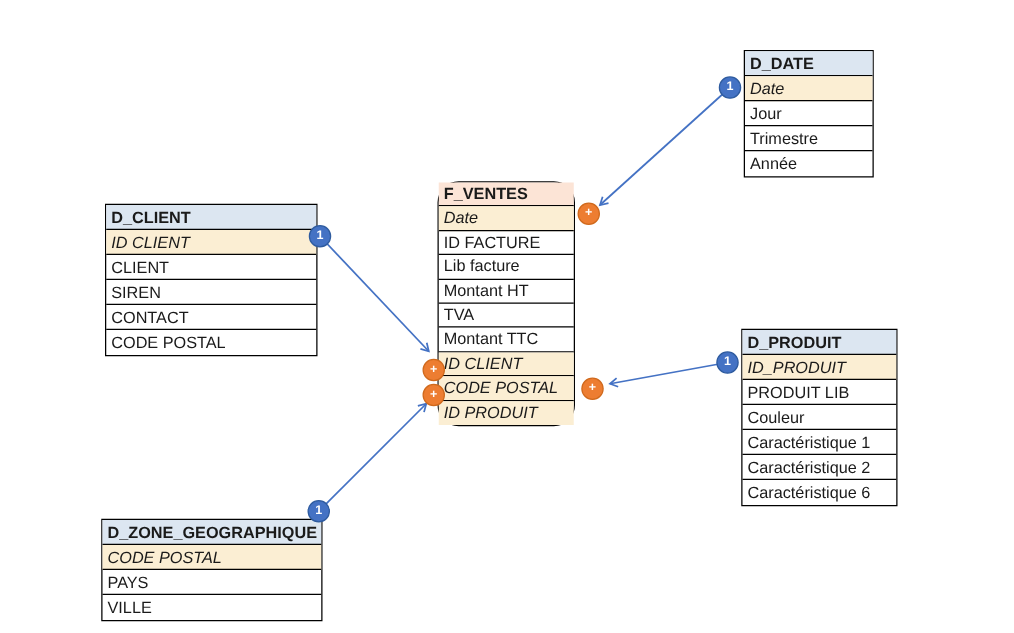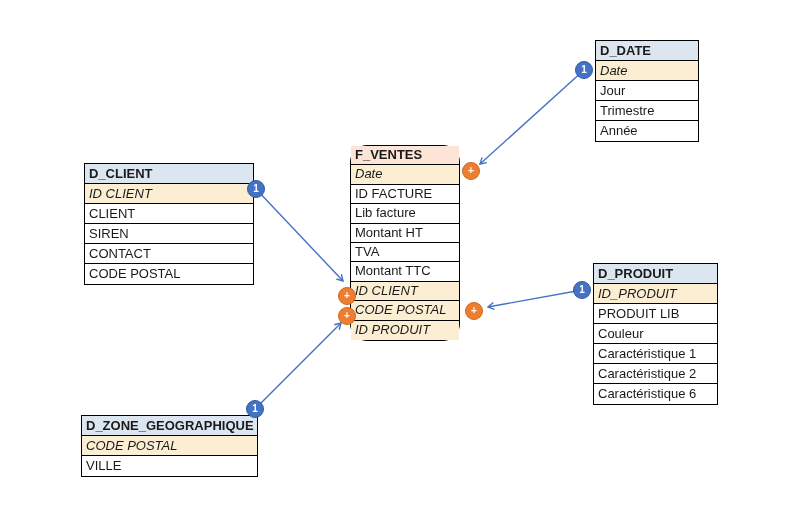--- a/index.html
+++ b/index.html
@@ -115,20 +115,21 @@
       <div class="row key">ID CLIENT</div>
       <div class="row">CLIENT</div>
       <div class="row">SIREN</div>
       <div class="row">CONTACT</div>
       <div class="row">CODE POSTAL</div>
     </div>
 
   <div class="tbl dim" style="left:81px; top:383px; width:177px;margin-top:32px;">
       <div class="hdr">D_ZONE_GEOGRAPHIQUE</div>
       <div class="row key">CODE POSTAL</div>
+      <div class="row">PAYS</div>
       <div class="row">VILLE</div>
     </div>
 
   <div class="tbl dim" style="left:595px; top:40px; width:104px;">
       <div class="hdr">D_DATE</div>
       <div class="row key">Date</div>
       <div class="row">Jour</div>
       <div class="row">Trimestre</div>
       <div class="row">Année</div>
     </div>

